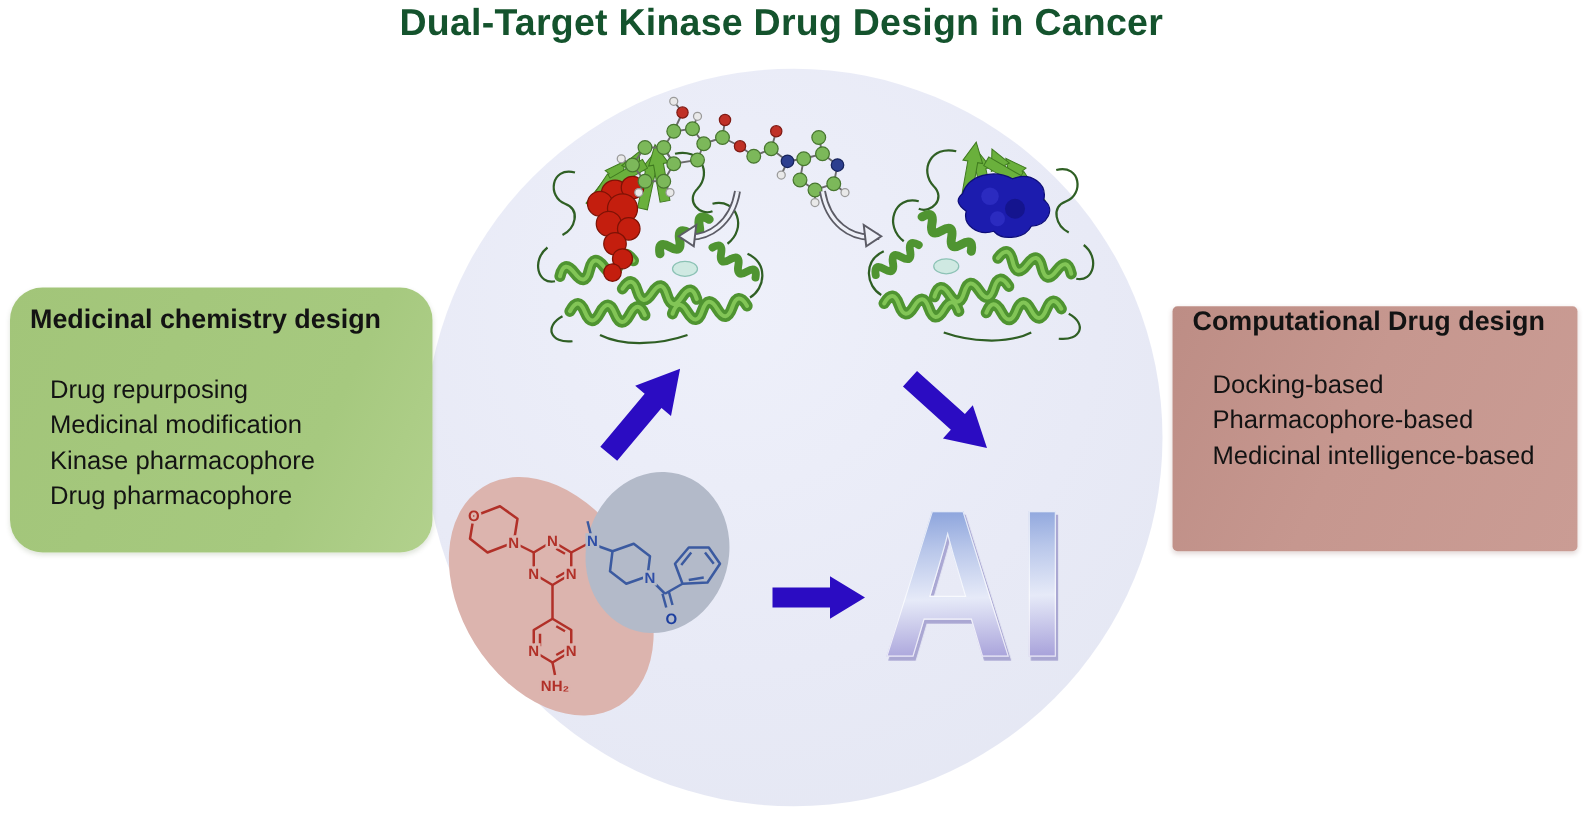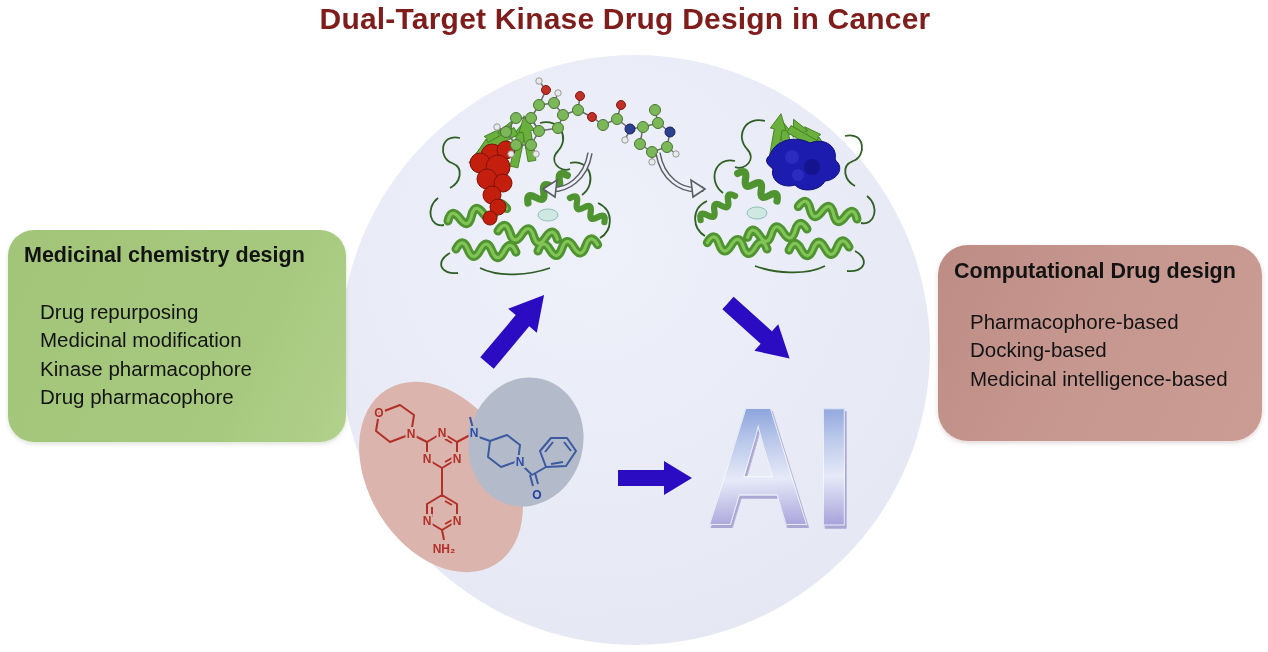--- a/index.html
+++ b/index.html
@@ -2,21 +2,21 @@
 <html><head>
 <meta charset="utf-8">
 <style>
   html,body{margin:0;padding:0;background:#fff;}
   .canvas{
     position:relative;width:1268px;height:652px;overflow:hidden;
     background:#ffffff;font-family:"Liberation Sans",sans-serif;
   }
   .title{
     position:absolute;left:0;top:2px;width:1250px;margin:0;
-    text-align:center;font-size:30px;font-weight:bold;color:#7f1d1d;letter-spacing:.2px;
+    text-align:center;font-size:30px;font-weight:bold;color:#14532d;letter-spacing:.2px;
   }
   .circle{
     position:absolute;left:340px;top:55px;width:590px;height:590px;border-radius:50%;
     background:radial-gradient(circle at 42% 32%, #eef0fa 0%, #e8eaf6 55%, #e3e6f2 100%);
   }
   .center-svg{position:absolute;left:340px;top:55px;width:590px;height:590px;}
   .ai{
     position:absolute;left:706px;top:400px;height:134px;line-height:134px;
     font-size:168px;font-weight:bold;letter-spacing:4px;
     transform:scaleX(.86);transform-origin:left top;
@@ -29,23 +29,23 @@
   .box h2{margin:0;font-size:21.5px;font-weight:bold;line-height:1.15;}
   .box ul{list-style:none;margin:16px;padding:0;font-size:20.5px;}
   .box li{line-height:28.5px;white-space:nowrap;}
   .box.left{
     left:8px;top:230px;width:338px;height:212px;border-radius:26px;
     background:linear-gradient(115deg,#a2c579 0%,#a6c97f 70%,#b2d18d 100%);
     padding:13px 0 0 16px;box-shadow:0 2px 4px rgba(70,100,50,.18);
   }
   .box.left h2{margin-bottom:30px;}
   .box.right{
-    left:938px;top:245px;width:324px;height:196px;border-radius:30px;
+    left:938px;top:245px;width:324px;height:196px;border-radius:4px;
     background:linear-gradient(115deg,#bd8d85 0%,#c6978f 45%,#ca9c94 100%);
-    padding:14px 0 0 16px;box-shadow:0 2px 4px rgba(110,60,55,.2);
+    padding:0 0 0 16px;box-shadow:0 2px 4px rgba(110,60,55,.2);
   }
   .box.right h2{margin-bottom:24px;}
   svg text{font-family:"Liberation Sans",sans-serif;}
   .lblR{font-size:12px;font-weight:bold;fill:#b13028;paint-order:stroke;stroke:#dcb4ae;stroke-width:4px;}
   .lblB{font-size:12px;font-weight:bold;fill:#2d4da6;paint-order:stroke;stroke:#b3bac9;stroke-width:4px;}
   .lblBO{font-size:12px;font-weight:bold;fill:#1d3f9f;paint-order:stroke;stroke:#b3bac9;stroke-width:4px;}
 </style>
 </head>
 <body>
 
@@ -240,19 +240,19 @@
       <li>Drug repurposing</li>
       <li>Medicinal modification</li>
       <li>Kinase pharmacophore</li>
       <li>Drug pharmacophore</li>
     </ul>
   </aside>
 
   <aside class="box right">
     <h2>Computational Drug design</h2>
     <ul>
+      <li>Docking-based</li>
       <li>Pharmacophore-based</li>
-      <li>Docking-based</li>
       <li>Medicinal intelligence-based</li>
     </ul>
   </aside>
 
 </div>
 
 </body></html>

